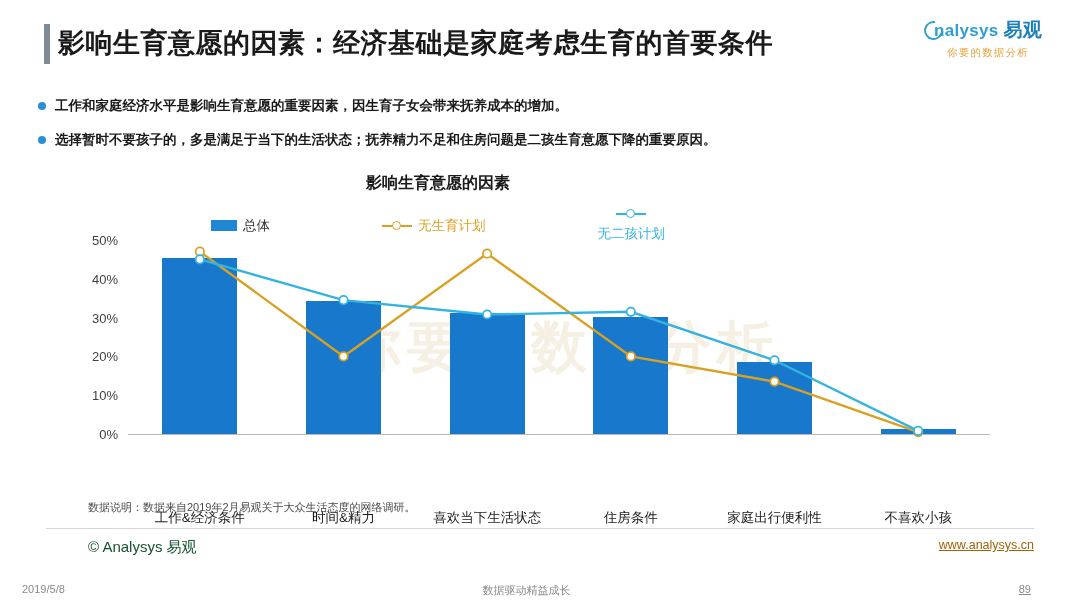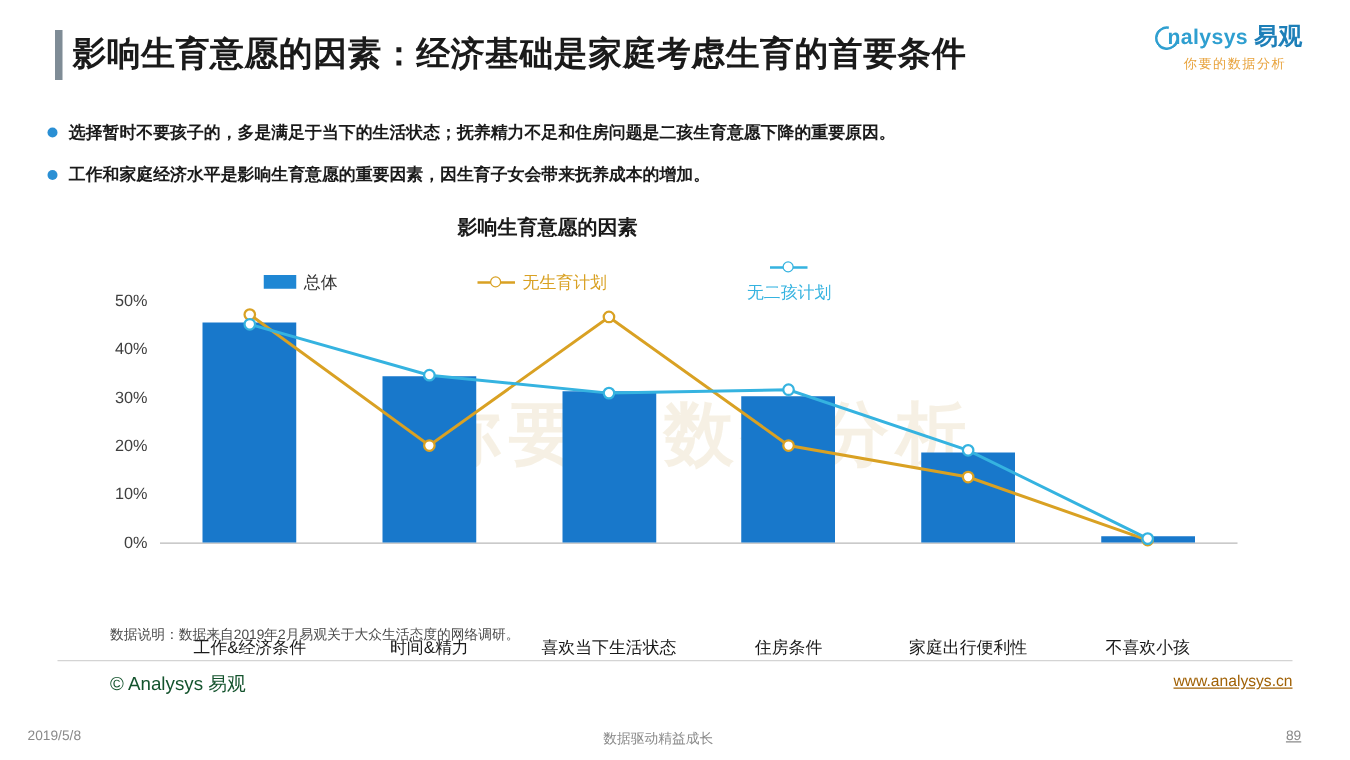--- a/index.html
+++ b/index.html
@@ -102,21 +102,21 @@
   
   .footnote{
     position:absolute;left:88px;top:500px;font-size:11px;color:#4a4a4a;white-space:nowrap;
   }
   .hr{position:absolute;left:46px;top:528px;width:988px;height:1px;background:#d4d4d4;}
   .copyright{position:absolute;left:88px;top:538px;font-size:15px;color:#14532d;}
   .website{position:absolute;right:46px;top:538px;font-size:12.5px;color:#a16207;text-decoration:underline;}
   .botbar{position:absolute;left:0;top:575px;width:1053px;height:33px;}
   .bot-date{position:absolute;left:22px;top:8px;font-size:11px;color:#8a8a8a;}
   .bot-center{position:absolute;left:50%;top:8px;transform:translateX(-50%);font-size:11px;color:#8a8a8a;}
-  .bot-page{position:absolute;right:12px;top:8px;font-size:11px;color:#8a8a8a;text-decoration:underline;}
+  .bot-page{position:absolute;right:22px;top:8px;font-size:11px;color:#8a8a8a;text-decoration:underline;}
 </style>
 </head>
 <body>
 
 <div class="slide">
 
   <div class="header">
     <div class="title-bar"></div>
     <div class="title">影响生育意愿的因素：经济基础是家庭考虑生育的首要条件</div>
     <div class="logo">
@@ -124,25 +124,25 @@
         <span class="logo-swoosh"></span>
         <span>nalysys</span><span class="cn">易观</span>
       </div>
       <div class="logo-sub">你要的数据分析</div>
     </div>
   </div>
 
   <div class="bullets">
     <div class="bullet">
       <span class="dot"></span>
-      <span class="bullet-text">选择暂时不要孩子的，多是满足于当下的生活状态；抚养精力不足和住房问题是二孩生育意愿下降的重要原因。</span>
+      <span class="bullet-text">工作和家庭经济水平是影响生育意愿的重要因素，因生育子女会带来抚养成本的增加。</span>
     </div>
     <div class="bullet">
       <span class="dot"></span>
-      <span class="bullet-text">工作和家庭经济水平是影响生育意愿的重要因素，因生育子女会带来抚养成本的增加。</span>
+      <span class="bullet-text">选择暂时不要孩子的，多是满足于当下的生活状态；抚养精力不足和住房问题是二孩生育意愿下降的重要原因。</span>
     </div>
   </div>
 
   <div class="chart-wrap">
     <div class="chart-title">影响生育意愿的因素</div>
 
     <div class="legend">
       <div class="legend-item">
         <span class="lg-swatch"></span>
         <span>总体</span>

